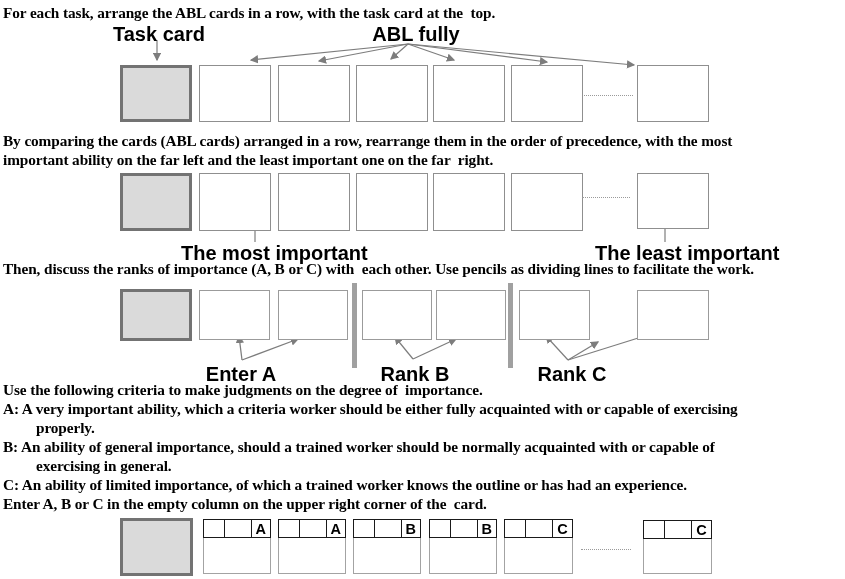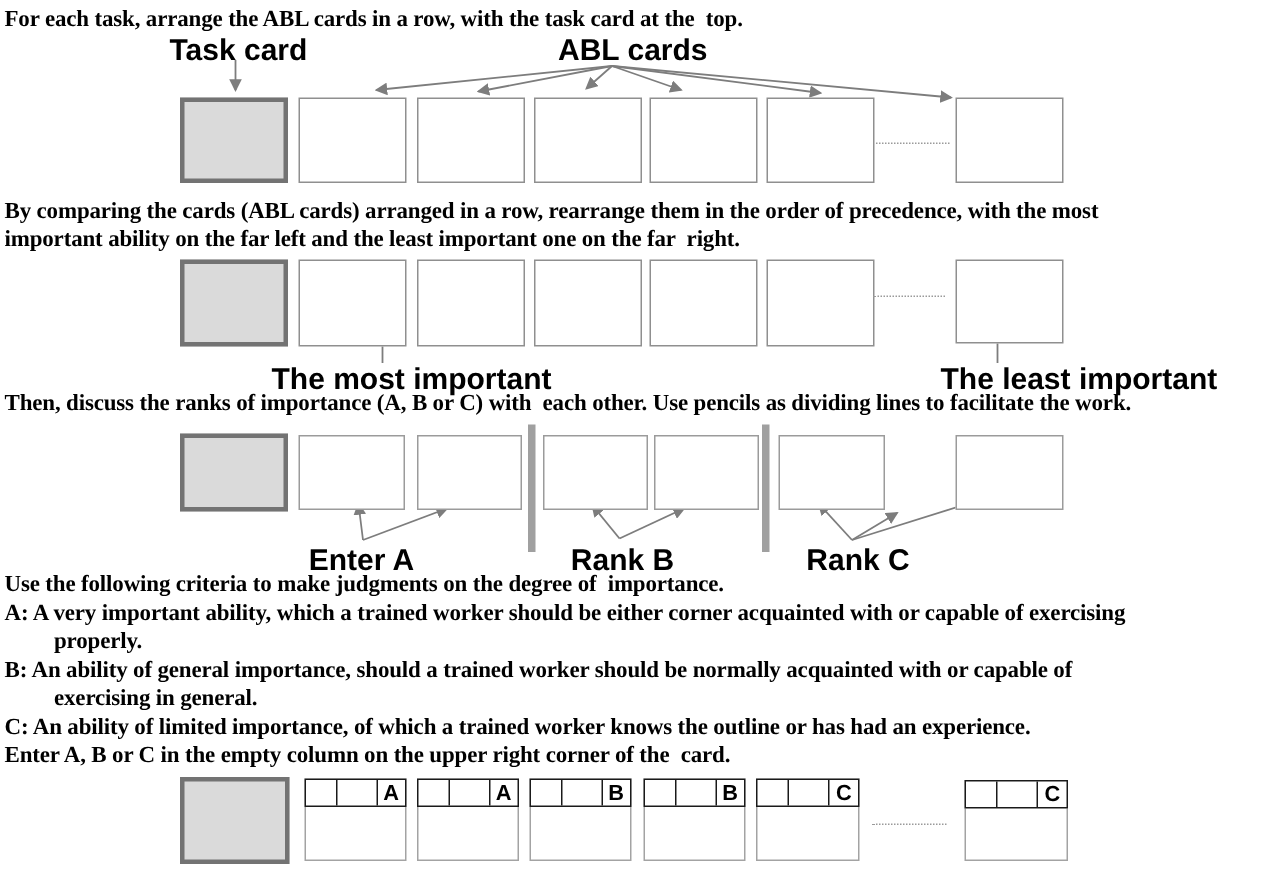--- a/index.html
+++ b/index.html
@@ -84,21 +84,21 @@
       <g>
         <line x1="568" y1="360" x2="546" y2="336" marker-end="url(#ah)"></line>
         <line x1="568" y1="360" x2="598" y2="342" marker-end="url(#ah)"></line>
         <line x1="568" y1="360" x2="651" y2="334" marker-end="url(#ah)"></line>
       </g>
     </g>
   </svg>
 
   <div class="para-line" style="top:3px;">For each task, arrange the ABL cards in a row, with the task card at the  top.</div>
   <div class="sans-label" style="left:113px;top:23px;width:88px;">Task card</div>
-  <div class="sans-label" style="left:372px;top:23px;width:88px;">ABL cards</div>
+  <div class="sans-label" style="left:372px;top:23px;width:88px;">ABL fully</div>
 
   <div class="card task" style="left:120px;top:65px;width:72px;height:57px;"></div>
   <div class="card white12" style="left:199px;top:65px;width:72px;height:57px;"></div>
   <div class="card white12" style="left:278px;top:65px;width:72px;height:57px;"></div>
   <div class="card white12" style="left:356px;top:65px;width:72px;height:57px;"></div>
   <div class="card white12" style="left:433px;top:65px;width:72px;height:57px;"></div>
   <div class="card white12" style="left:511px;top:65px;width:72px;height:57px;"></div>
   <div class="dotted" style="left:584px;top:95px;width:49px;"></div>
   <div class="card white12" style="left:637px;top:65px;width:72px;height:57px;"></div>
 
@@ -108,40 +108,40 @@
   <div class="card task" style="left:120px;top:173px;width:72px;height:58px;"></div>
   <div class="card white12" style="left:199px;top:173px;width:72px;height:58px;"></div>
   <div class="card white12" style="left:278px;top:173px;width:72px;height:58px;"></div>
   <div class="card white12" style="left:356px;top:173px;width:72px;height:58px;"></div>
   <div class="card white12" style="left:433px;top:173px;width:72px;height:58px;"></div>
   <div class="card white12" style="left:511px;top:173px;width:72px;height:58px;"></div>
   <div class="dotted" style="left:582px;top:197px;width:48px;"></div>
   <div class="card white12" style="left:637px;top:173px;width:72px;height:56px;"></div>
 
   <div class="sans-label" style="left:181px;top:242px;width:155px;">The most important</div>
-  <div class="sans-label" style="left:627px;top:242px;width:155px;">The least important</div>
+  <div class="sans-label" style="left:595px;top:242px;width:155px;">The least important</div>
 
   <div class="para-line" style="top:259px;">Then, discuss the ranks of importance (A, B or C) with  each other. Use pencils as dividing lines to facilitate the work.</div>
 
   <div class="card task" style="left:120px;top:289px;width:72px;height:52px;"></div>
   <div class="card white3" style="left:199px;top:290px;width:71px;height:50px;"></div>
   <div class="card white3" style="left:278px;top:290px;width:70px;height:50px;"></div>
   <div class="pencil" style="left:352px;top:283px;height:85px;"></div>
   <div class="card white3" style="left:362px;top:290px;width:70px;height:50px;"></div>
   <div class="card white3" style="left:436px;top:290px;width:70px;height:50px;"></div>
   <div class="pencil" style="left:508px;top:283px;height:85px;"></div>
   <div class="card white3" style="left:519px;top:290px;width:71px;height:50px;"></div>
   <div class="card white3" style="left:637px;top:290px;width:72px;height:50px;"></div>
 
   <div class="sans-label" style="left:197px;top:363px;width:88px;">Enter A</div>
   <div class="sans-label" style="left:371px;top:363px;width:88px;">Rank B</div>
   <div class="sans-label" style="left:528px;top:363px;width:88px;">Rank C</div>
 
   <div class="para-line" style="top:380px;">Use the following criteria to make judgments on the degree of  importance.</div>
-  <div class="para-line" style="top:399px;">A: A very important ability, which a trained worker should be either corner acquainted with or capable of exercising</div>
+  <div class="para-line" style="top:399px;">A: A very important ability, which a criteria worker should be either fully acquainted with or capable of exercising</div>
   <div class="para-line indent" style="top:418px;">properly.</div>
   <div class="para-line" style="top:437px;">B: An ability of general importance, should a trained worker should be normally acquainted with or capable of</div>
   <div class="para-line indent" style="top:456px;text-align:center;">exercising in general.</div>
   <div class="para-line" style="top:494px;">Enter A, B or C in the empty column on the upper right corner of the  card.</div>
   <div class="para-line" style="top:475px;">C: An ability of limited importance, of which a trained worker knows the outline or has had an experience.</div>
 
   <div class="card task" style="left:120px;top:518px;width:73px;height:58px;"></div>
 
   <div class="card bottom-body" style="left:203px;top:519px;width:68px;height:55px;"></div>
   <div class="card-header" style="left:203px;top:519px;width:68px;height:19px;">

